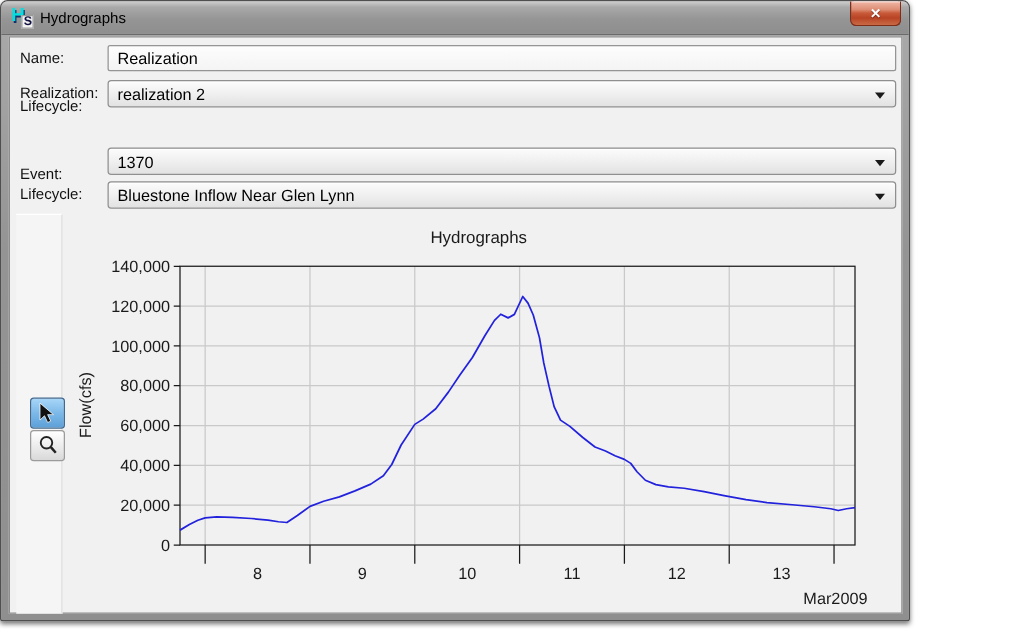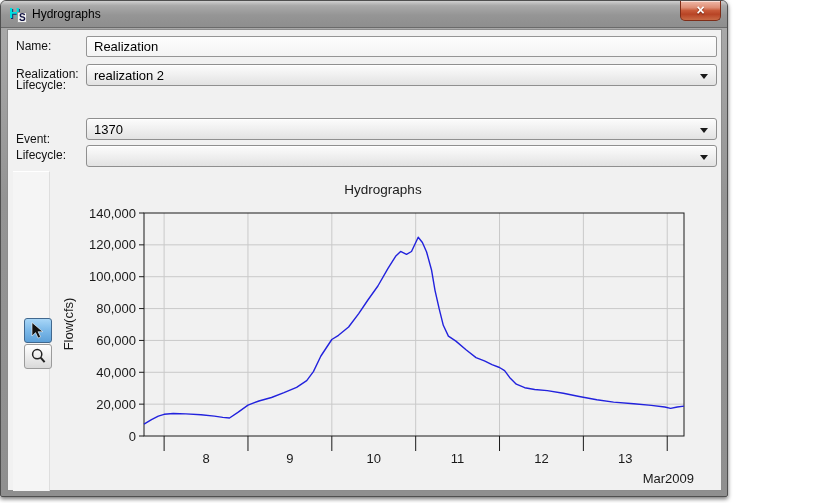--- a/index.html
+++ b/index.html
@@ -94,20 +94,21 @@
       <div class="f-label" style="top:48px">Lifecycle:</div>
 
       <div class="f-label" style="top:102px">Event:</div>
       <div class="field combo" style="top:88px">
         <span>1370</span>
         <span class="arrow"></span>
       </div>
 
       <div class="f-label" style="top:118px">Lifecycle:</div>
       <div class="field combo" style="top:115px">
+        <span>Bluestone Inflow Near Glen Lynn</span>
         <span class="arrow"></span>
       </div>
 
       <div class="toolcol">
         <div class="tool-btn sel">
           <svg width="15" height="18" viewBox="0 0 15 18">
             <path d="M1,0.5 L1,14 L4.6,10.6 L7.1,16 L9.6,14.9 L7.1,9.7 L11.8,9.7 Z" fill="#111111" stroke="#ffffff" stroke-width="0.6"></path>
           </svg>
         </div>
         <div class="tool-btn plain">

